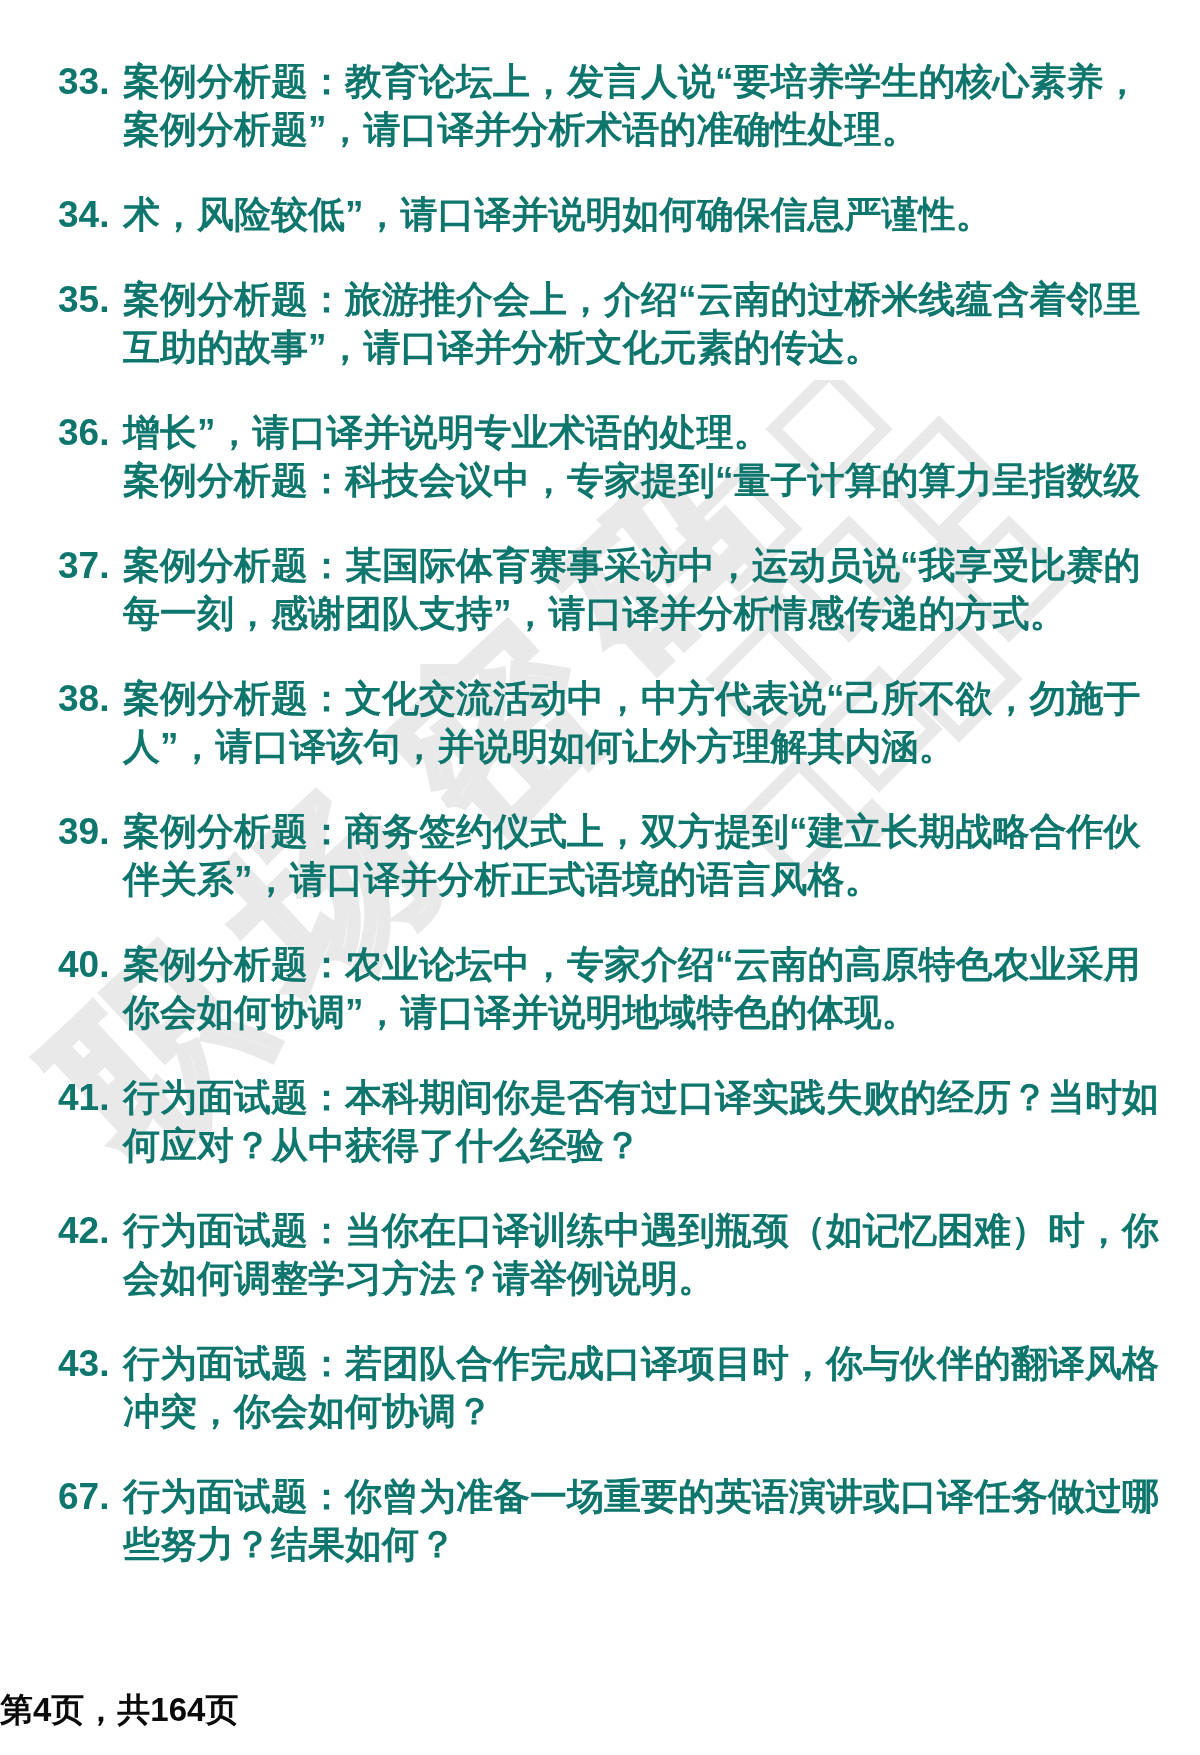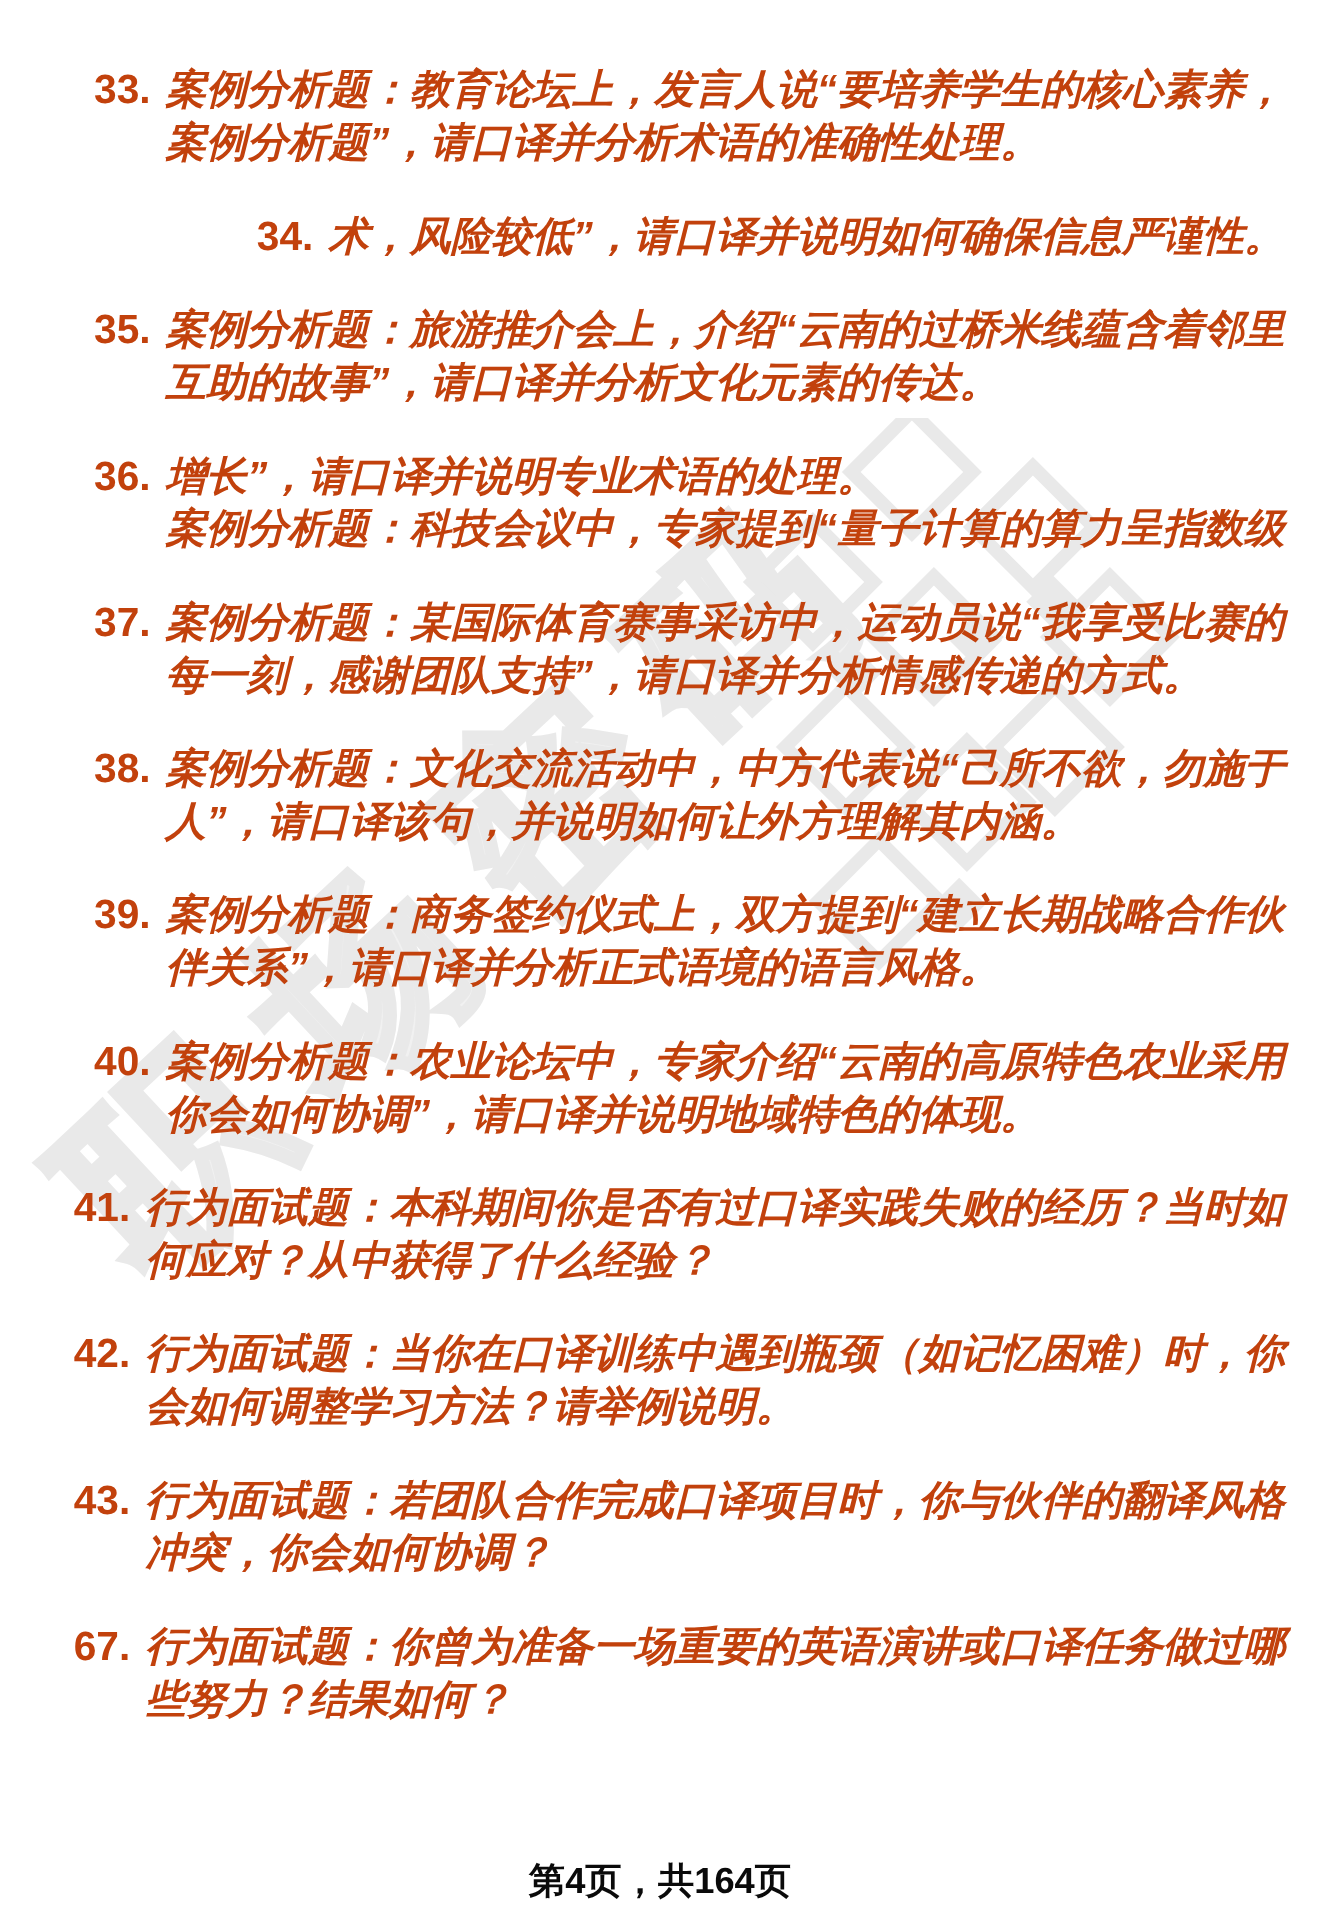--- a/index.html
+++ b/index.html
@@ -42,38 +42,35 @@
     width: 1110px;
     z-index: 1;
   }
   .q-item {
     display: flex;
     align-items: flex-start;
     font-size: 37px;
     line-height: 48px;
     font-weight: 600;
     margin-bottom: 37px;
-    color: #c2410c;
-    justify-content: flex-end;
+    color: #0f766e;
   }
   .q-num {
     flex: none;
     width: 65px;
   }
   .q-text {
     white-space: nowrap;
-    font-style: italic;
   }
   .q-line { display: block; }
   
   .footer {
     position: absolute;
     left: 0; right: 0;
     top: 1688px;
-    text-align: center;
     font-size: 33px;
     font-weight: 600;
     color: #0a0a0a;
     z-index: 1;
   }
 </style>
 </head>
 <body>
 
 <div class="page">

